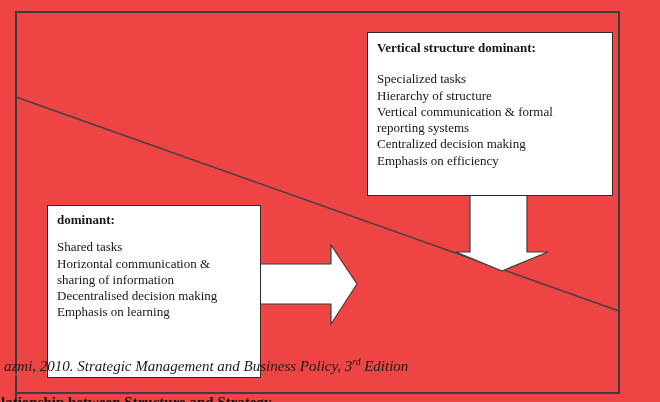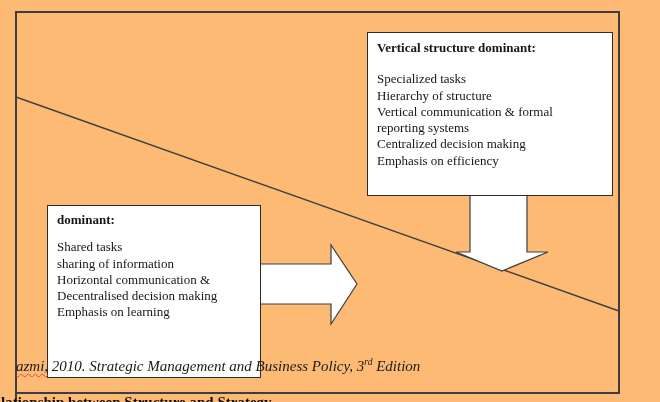--- a/index.html
+++ b/index.html
@@ -1,17 +1,17 @@
 <!DOCTYPE html>
 <html><head>
 <meta charset="utf-8">
 <style>
   html,body{margin:0;padding:0;background:#ffffff;}
   .page{
-    position:relative;width:660px;height:402px;background:#fdba74;overflow:hidden;
+    position:relative;width:660px;height:402px;background:#ef4444;overflow:hidden;
     font-family:"Liberation Serif","DejaVu Serif",serif;color:#161616;
   }
   .frame{
     position:absolute;left:15px;top:11px;width:601px;height:379px;
     border:2px solid #3d3d3d;z-index:1;background:transparent;
   }
   .frame-left-ext{
     position:absolute;left:15px;top:392px;width:2px;height:10px;background:#3d3d3d;z-index:1;
   }
   .shapes{position:absolute;left:0;top:0;width:660px;height:402px;z-index:2;}
@@ -27,21 +27,21 @@
   .bx-gap-h{height:11px;}
   .wavy-blue{
     text-decoration-style:wavy;
     text-decoration-color:#4553ff;text-decoration-thickness:1px;text-underline-offset:2px;
   }
   .wavy-red{
     text-decoration:underline;text-decoration-style:wavy;
     text-decoration-color:#e8483f;text-decoration-thickness:1px;text-underline-offset:2px;
   }
   .citation{
-    position:absolute;left:16px;top:357px;font-style:italic;font-size:15px;
+    position:absolute;left:4px;top:357px;font-style:italic;font-size:15px;
     white-space:nowrap;z-index:5;color:#1a1a1a;
   }
   .citation sup{font-size:9.5px;font-style:italic;}
   .bottom-caption{
     position:absolute;left:1px;top:394px;font-weight:bold;font-size:15px;
     white-space:nowrap;z-index:5;color:#111;
   }
 </style>
 </head>
 <body>
@@ -65,22 +65,22 @@
     <div class="bx-line">Vertical communication &amp; formal</div>
     <div class="bx-line"><span class="wavy-blue">reporting</span><span> systems</span></div>
     <div class="bx-line">Centralized decision making</div>
     <div class="bx-line">Emphasis on efficiency</div>
   </div>
 
   <div class="box hbox">
     <div class="bx-title"><span class="wavy-blue">dominant</span><span>:</span></div>
     <div class="bx-gap-h"></div>
     <div class="bx-line">Shared tasks</div>
+    <div class="bx-line">Horizontal communication &amp;</div>
     <div class="bx-line"><span class="wavy-blue">sharing</span><span> of information</span></div>
-    <div class="bx-line">Horizontal communication &amp;</div>
     <div class="bx-line">Decentralised decision making</div>
     <div class="bx-line">Emphasis on learning</div>
   </div>
 
   <div class="citation"><span class="wavy-red">azmi,</span><span> 2010. Strategic Management and Business Policy, 3</span><sup>rd</sup><span> Edition</span></div>
 
   <div class="bottom-caption">lationship between Structure and Strategy</div>
 
 </div>
 

